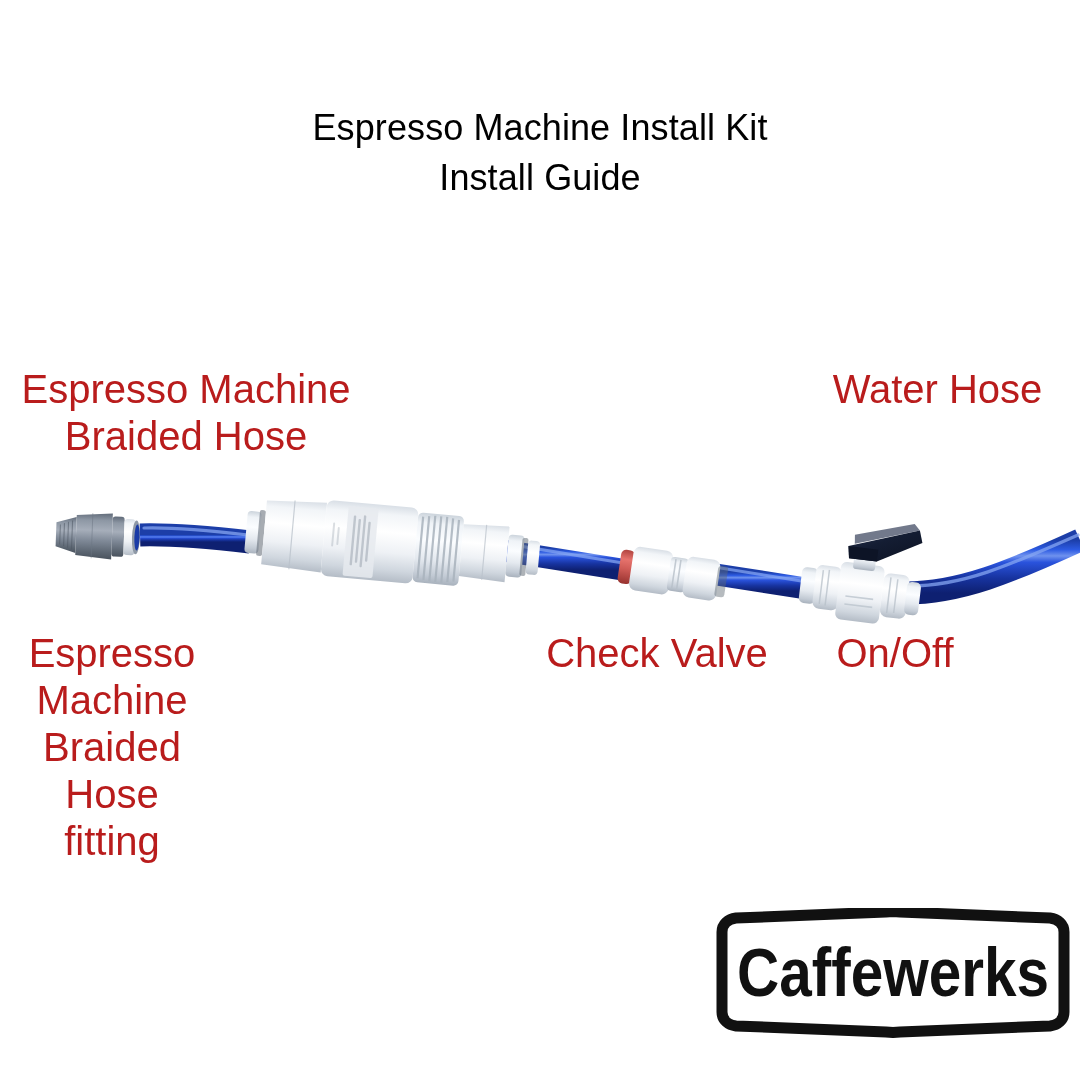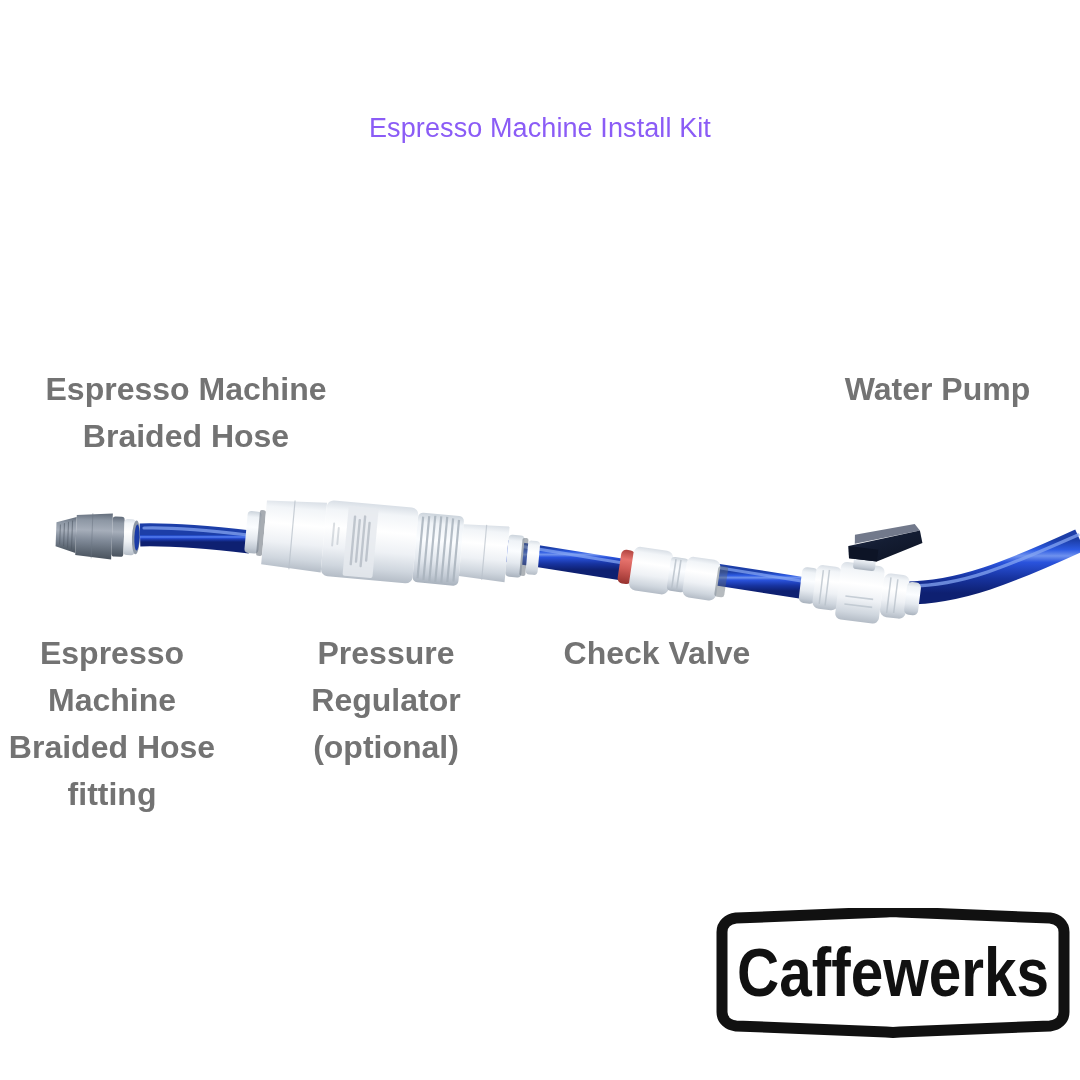--- a/index.html
+++ b/index.html
@@ -24,34 +24,34 @@
   .title-block {
     position: absolute;
     left: 0;
     top: 104px;
     width: 1080px;
     text-align: center;
     line-height: 48px;
   }
   .title-line {
     display: block;
-    font-size: 27px;
+    font-size: 36px;
     font-weight: 400;
     letter-spacing: 0.1px;
-    color: #8b5cf6;
+    color: #000000;
   }
   .title-line.l2 { margin-top: 2px; }
 
   
   .label {
     position: absolute;
-    font-size: 32px;
-    font-weight: 700;
+    font-size: 40px;
+    font-weight: 400;
     line-height: 47px;
-    color: #737373;
+    color: #b91c1c;
     text-align: center;
     white-space: pre-line;
   }
   #lbl-top-left  { left: 16px;  top: 366px; width: 340px; }
   #lbl-top-right { left: 800px; top: 366px; width: 275px; }
   #lbl-fitting   { left: -8px;  top: 630px; width: 240px; }
   #lbl-regulator { left: 280px; top: 630px; width: 212px; }
   #lbl-check     { left: 539px; top: 630px; width: 236px; }
   #lbl-onoff     { left: 800px; top: 630px; width: 190px; }
 
@@ -75,25 +75,26 @@
   }
   #logo svg { display: block; }
 </style>
 </head>
 <body>
 
 <div id="page">
 
   <div class="title-block">
     <span class="title-line l1">Espresso Machine Install Kit</span>
+    <span class="title-line l2">Install Guide</span>
   </div>
 
   <div class="label" id="lbl-top-left">Espresso Machine
 Braided Hose</div>
-  <div class="label" id="lbl-top-right">Water Pump</div>
+  <div class="label" id="lbl-top-right">Water Hose</div>
 
   <div id="assembly">
     <svg width="1080" height="190" viewBox="0 0 1080 190" xmlns="http://www.w3.org/2000/svg">
       <defs>
 
         <linearGradient id="gTube" x1="0" y1="0" x2="0" y2="1">
           <stop offset="0%" stop-color="#1c3ea8"></stop>
           <stop offset="18%" stop-color="#2c5ae2"></stop>
           <stop offset="30%" stop-color="#6f92ee"></stop>
           <stop offset="42%" stop-color="#2a53dd"></stop>
@@ -268,24 +269,22 @@
         </g>
         <rect x="906" y="116" width="14" height="33" rx="5" fill="url(#gPlastic2)"></rect>
       </g>
     </svg>
   </div>
 
   <div class="label" id="lbl-fitting">Espresso
 Machine
 Braided Hose
 fitting</div>
-  <div class="label" id="lbl-regulator">Pressure
-Regulator
-(optional)</div>
   <div class="label" id="lbl-check">Check Valve</div>
+  <div class="label" id="lbl-onoff">On/Off</div>
 
   <div id="logo">
     <svg width="386" height="130" viewBox="0 0 386 130" xmlns="http://www.w3.org/2000/svg">
 
       <path d="M 22,24
                C 22,16 28,11 36,10
                L 186,4 L 193,3.5 L 200,4 L 350,10
                C 358,11 364,16 364,24
                L 364,104
                C 364,112 358,117 350,118

